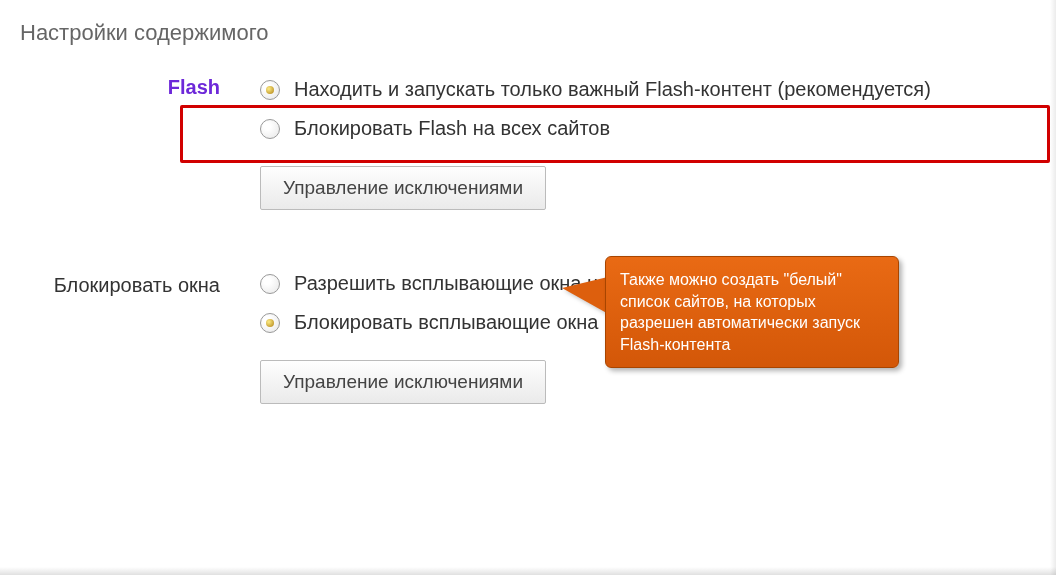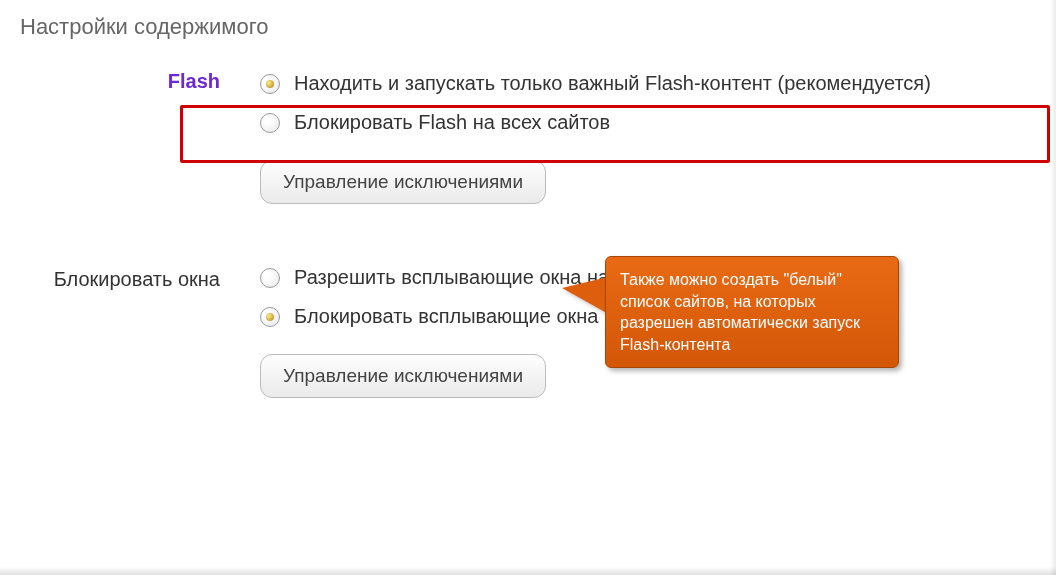--- a/index.html
+++ b/index.html
@@ -7,21 +7,21 @@
       font-family: "Segoe UI", Arial, sans-serif;
       background: #ffffff;
       color: #444;
       font-size: 20px;
       position: relative;
       width: 1056px;
       height: 575px;
       overflow: hidden;
     }
     .page-title {
-      padding: 14px 20px 10px 20px;
+      padding: 20px 20px 10px 20px;
       font-size: 22px;
       color: #666;
       font-weight: 400;
     }
     .settings-content {
       padding: 10px 0 0 0;
     }
     .section {
       display: flex;
       align-items: flex-start;
@@ -86,21 +86,21 @@
     }
     .btn {
       display: inline-block;
       margin-top: 18px;
       margin-bottom: 6px;
       padding: 10px 22px;
       font-size: 19px;
       color: #444;
       border: 1px solid #bbb;
       background: linear-gradient(#fefefe, #eaeaea);
-      border-radius: 12px;
+      border-radius: 2px;
       cursor: pointer;
       position: relative;
     }
     .callout {
       position: absolute;
       left: 605px;
       top: 256px;
       width: 294px;
       background: linear-gradient(#e96a14, #d35708);
       border: 1px solid #a84500;

